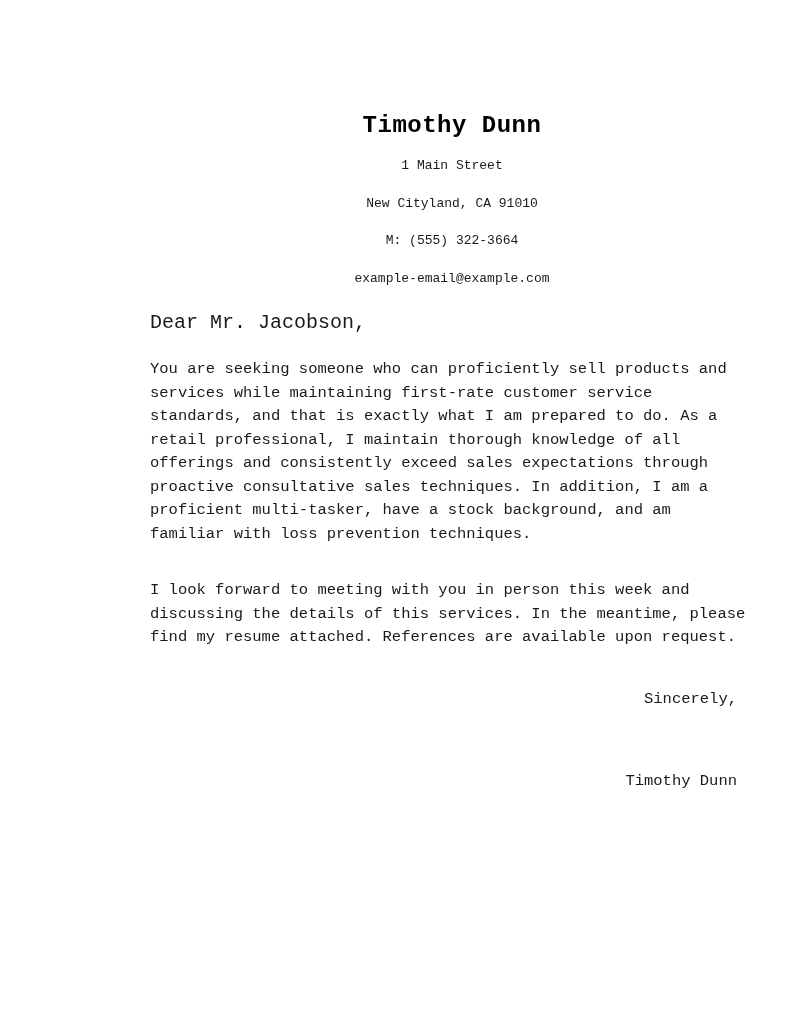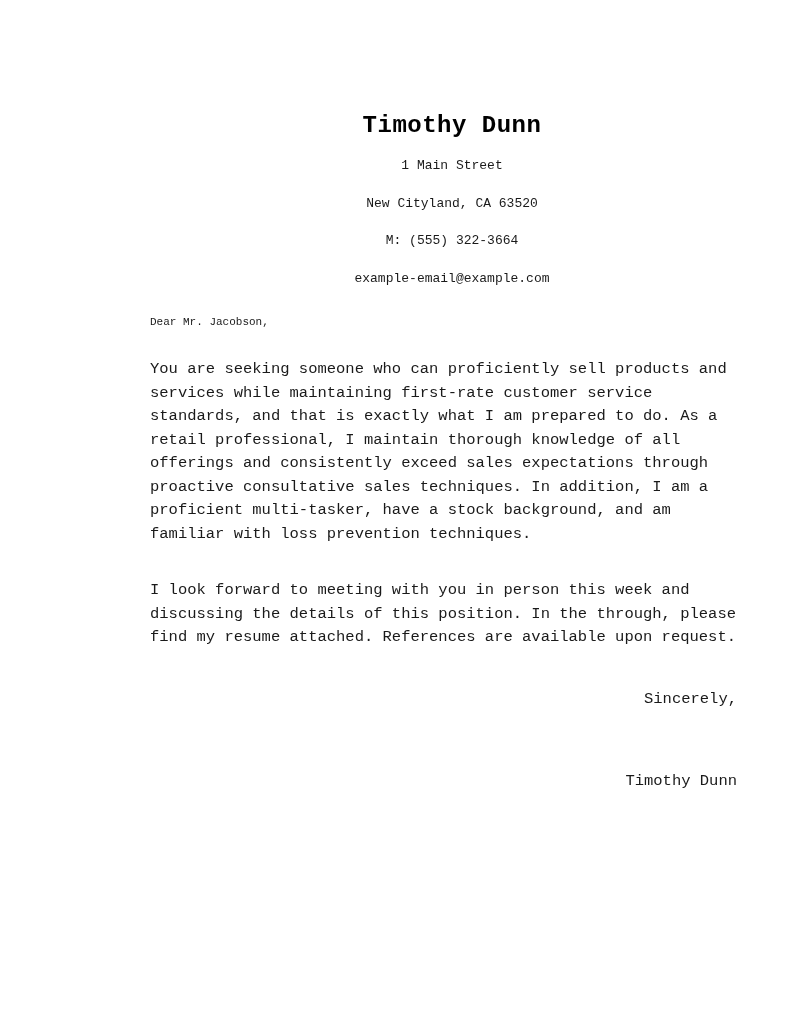--- a/index.html
+++ b/index.html
@@ -36,21 +36,21 @@
     margin-bottom: 12px;
   }
 
   .contact-line {
     font-size: 13px;
     line-height: 20.5px;
     color: #1a1a1a;
   }
 
   .salutation {
-    font-size: 11px;
+    font-size: 20px;
     line-height: 23px;
     margin-bottom: 24px;
   }
 
   .body-paragraph {
     font-size: 15.5px;
     line-height: 23.5px;
     margin-bottom: 33px;
     text-align: left;
     color: #1a1a1a;
@@ -72,30 +72,30 @@
   }
 </style>
 </head>
 <body>
 
 <div class="page">
 
   <div class="letter-header">
     <div class="letter-name">Timothy Dunn</div>
     <div class="contact-line">1 Main Street</div>
-    <div class="contact-line">New Cityland, CA 63520</div>
+    <div class="contact-line">New Cityland, CA 91010</div>
     <div class="contact-line">M: (555) 322-3664</div>
     <div class="contact-line">example-email@example.com</div>
   </div>
 
   <div class="salutation">Dear Mr. Jacobson,</div>
 
 
   <p class="body-paragraph">You are seeking someone who can proficiently sell products and services while maintaining first-rate customer service standards, and that is exactly what I am prepared to do. As a retail professional, I maintain thorough knowledge of all offerings and consistently exceed sales expectations through proactive consultative sales techniques. In addition, I am a proficient multi-tasker, have a stock background, and am familiar with loss prevention techniques.</p>
 
-  <p class="body-paragraph">I look forward to meeting with you in person this week and discussing the details of this position. In the through, please find my resume attached. References are available upon request.</p>
+  <p class="body-paragraph">I look forward to meeting with you in person this week and discussing the details of this services. In the meantime, please find my resume attached. References are available upon request.</p>
 
   <div class="closing-block">
     <div class="closing-word">Sincerely,</div>
     <div class="signature-name">Timothy Dunn</div>
   </div>
 
 </div>
 
 </body></html>

